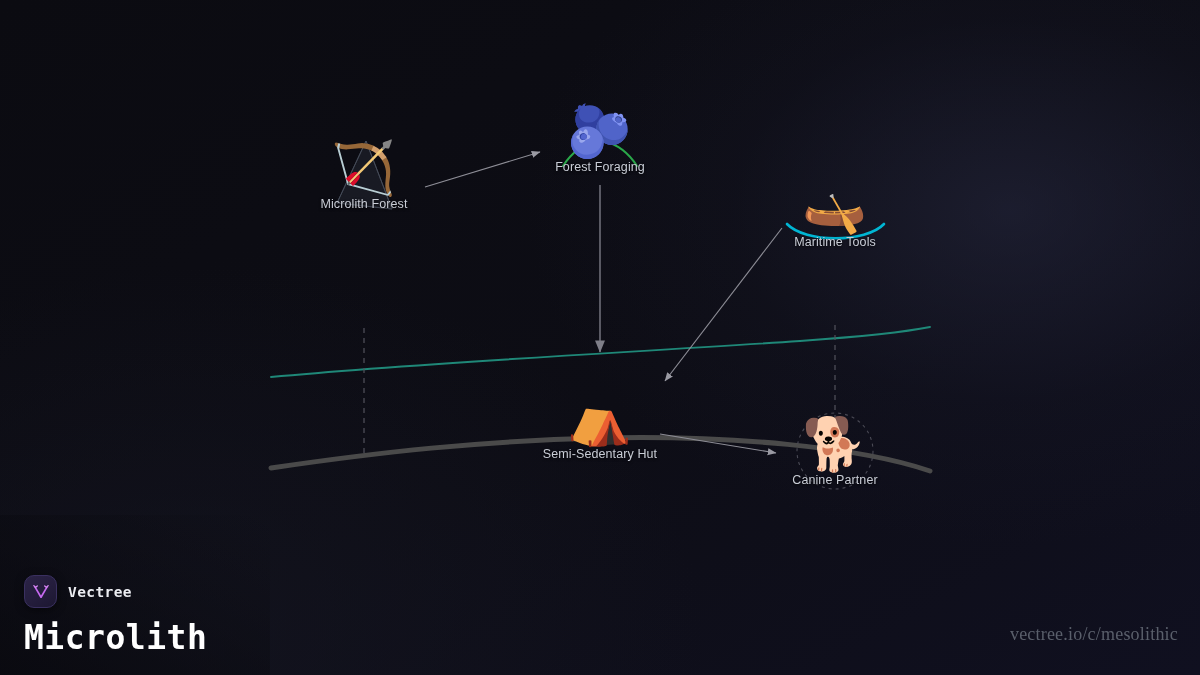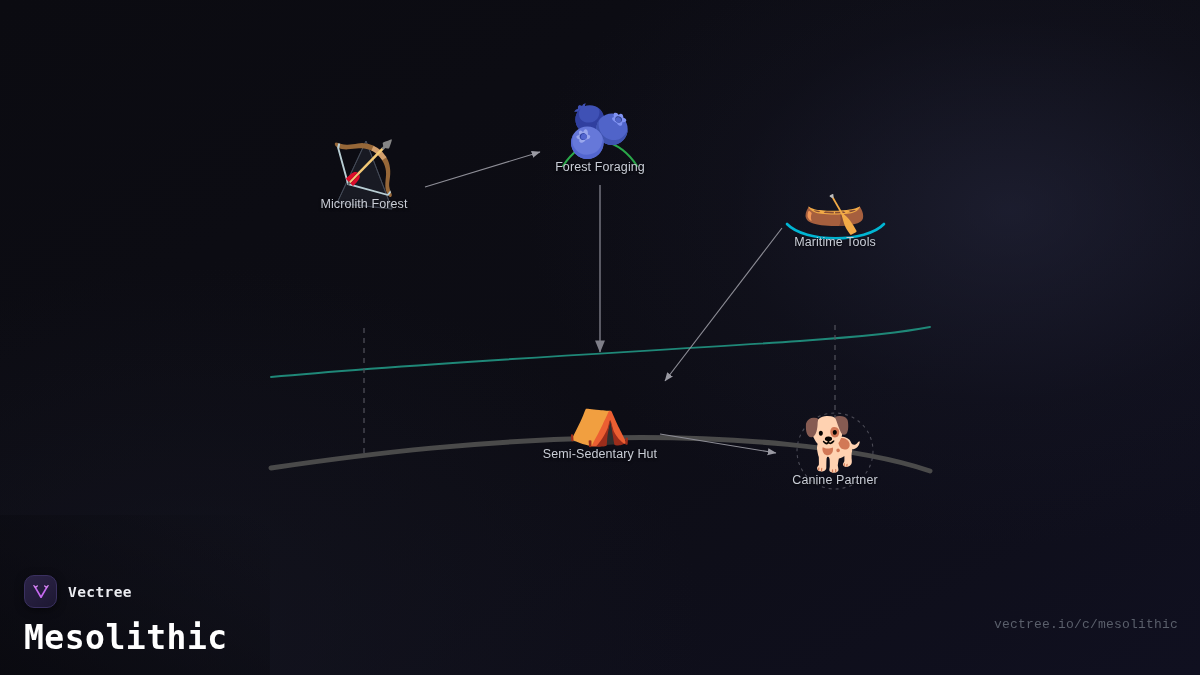--- a/index.html
+++ b/index.html
@@ -61,23 +61,23 @@
     font-family:"DejaVu Sans Mono", monospace;
     font-size:14.5px; font-weight:700; color:#ecedf2;
     letter-spacing:.4px;
   }
   .page-title {
     font-family:"DejaVu Sans Mono", monospace;
     font-size:33px; font-weight:700; color:#ffffff;
     letter-spacing:.5px;
   }
   .url {
-    position:absolute; right:22px; bottom:43px;
-    font-family:Liberation Mono, monospace;
-    font-size:13px; color:#5a5f6b; letter-spacing:.2px;
+    position:absolute; right:22px; bottom:30px;
+    font-family:Liberation Serif, serif;
+    font-size:18px; color:#5a5f6b; letter-spacing:.2px;
   }
 </style>
 </head>
 <body>
 
 <div id="stage">
 
   <svg class="layer" viewBox="0 0 1200 675">
     <defs>
       <marker id="ah" markerWidth="9" markerHeight="9" refX="7.2" refY="3.1" orient="auto" markerUnits="strokeWidth">
@@ -149,18 +149,18 @@
     <div class="brand-row">
       <div class="logo-box">
         <svg width="20" height="20" viewBox="0 0 20 20">
           <path d="M4.4 5.6 L10 15.2 L15.6 5.6" fill="none" stroke="#c569f0" stroke-width="1.7" stroke-linecap="round" stroke-linejoin="round"></path>
           <path d="M4.4 5.6 L2.9 3.6 M4.4 5.6 L6.3 4.0" fill="none" stroke="#d887f5" stroke-width="1.3" stroke-linecap="round"></path>
           <path d="M15.6 5.6 L17.1 3.6 M15.6 5.6 L13.7 4.0" fill="none" stroke="#d887f5" stroke-width="1.3" stroke-linecap="round"></path>
         </svg>
       </div>
       <div class="brand-name">Vectree</div>
     </div>
-    <div class="page-title">Mesolithic</div>
+    <div class="page-title">Microlith</div>
   </div>
 
   <div class="url">vectree.io/c/mesolithic</div>
 
 </div>
 
 </body></html>

